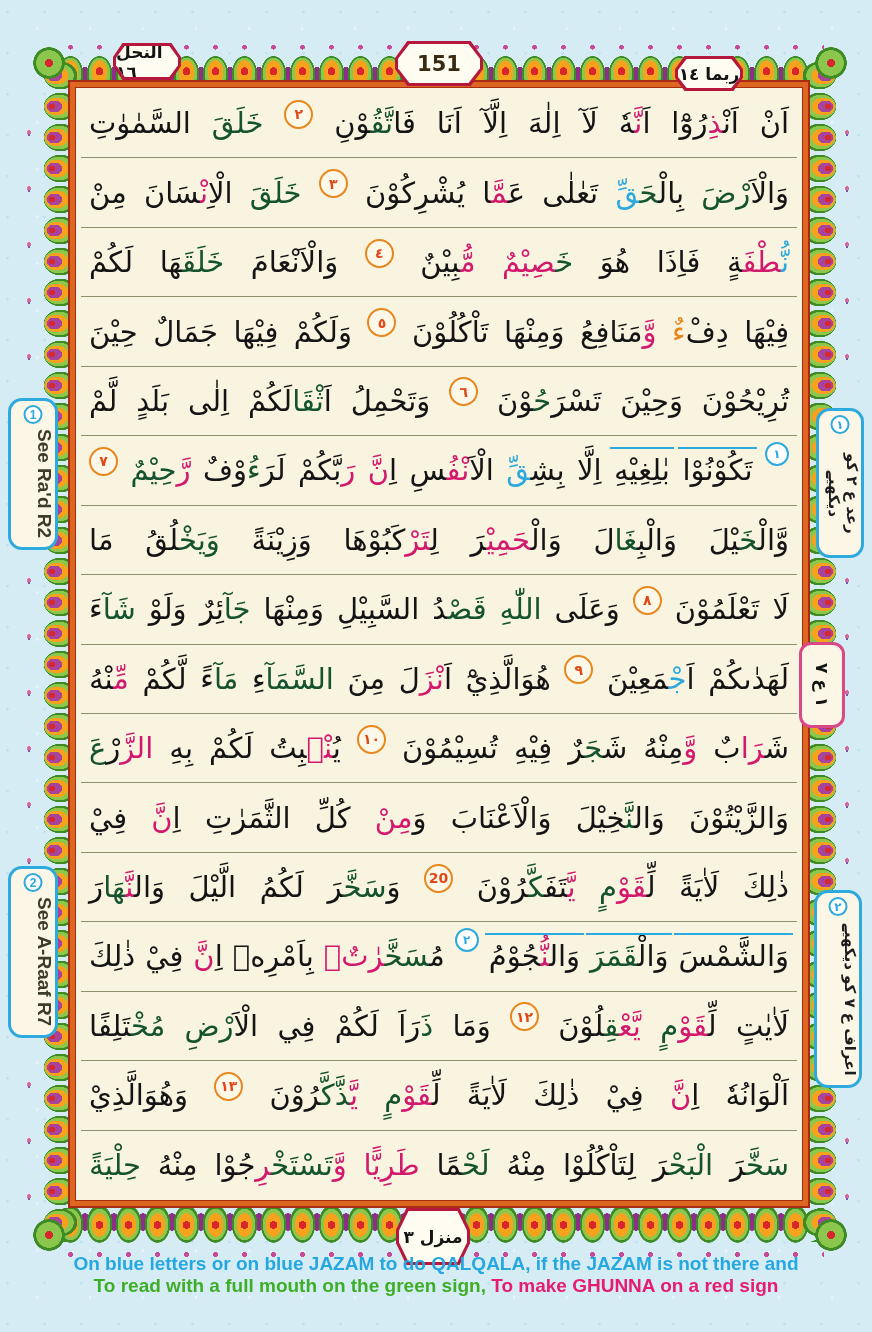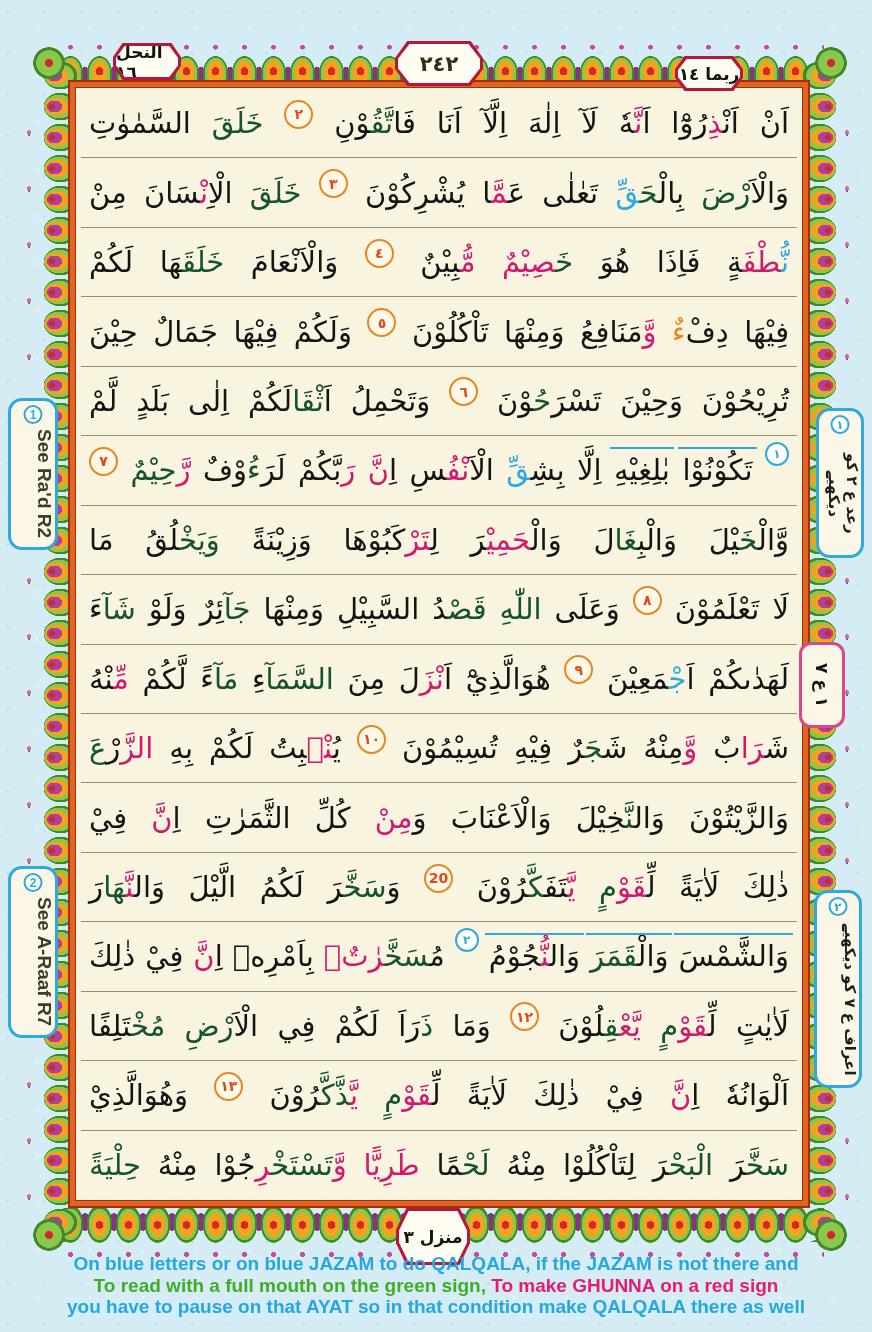--- a/index.html
+++ b/index.html
@@ -318,21 +318,21 @@
         <span class="word c-k">مِنْهُ</span>
         <span class="word c-g">حِلْيَةً</span>
       </div>
     </div>
 </div>
 
 <div class="cart cart-surah">
   <div class="cart-in">النحل ١٦</div>
 </div>
 <div class="cart cart-page">
-  <div class="cart-in">٢٤٢</div>
+  <div class="cart-in">151</div>
 </div>
 <div class="cart cart-juz">
   <div class="cart-in">ربما ١٤</div>
 </div>
 <div class="cart cart-manzil">
   <div class="cart-in">منزل ٣</div>
 </div>
 
 <div class="vlabel lab-en lab-l1">
   <span class="refnum">1</span>
@@ -348,14 +348,13 @@
 </div>
 <div class="vlabel lab-ur lab-r2">
   <span class="refnum">٢</span>
   <span>اعراف ع ٧ کو دیکھیے</span>
 </div>
 <div class="ruku">١ ع ٧</div>
 
 <div class="legend">
     <div><span class="lg-blue">On blue letters or on blue JAZAM to do QALQALA, if the JAZAM is not there and</span></div>
     <div><span class="lg-green">To read with a full mouth on the green sign, </span><span class="lg-red">To make GHUNNA on a red sign</span></div>
-    <div><span class="lg-blue">you have to pause on that AYAT so in that condition make QALQALA there as well</span></div>
   </div>
 
 </body></html>

